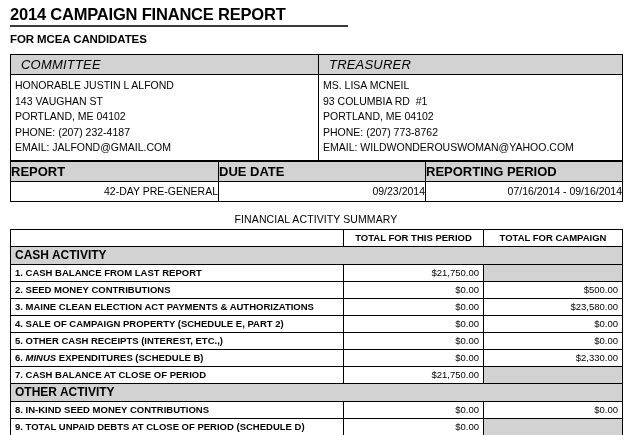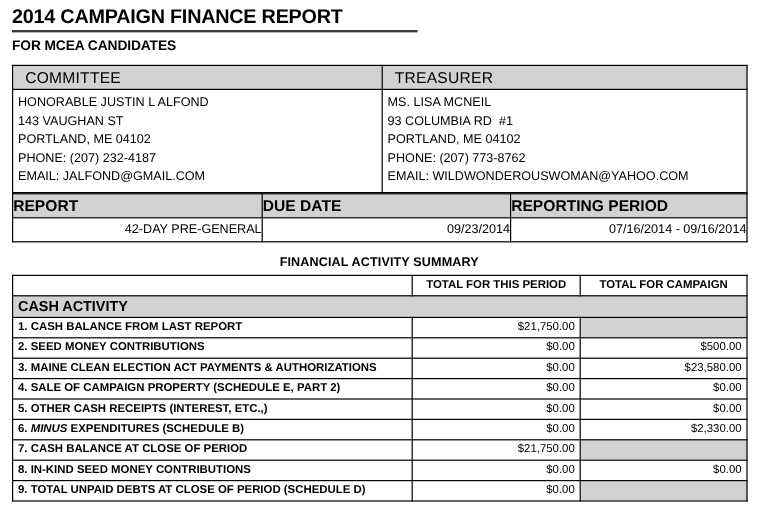--- a/index.html
+++ b/index.html
@@ -61,20 +61,21 @@
   .shaded {
     background: #d2d2d2;
   }
   .hdr-cell {
     font-size: 13px;
     font-weight: bold;
     height: 19px;
     line-height: 19px;
     padding-left: 10px !important;
     letter-spacing: 0.2px;
+    font-style: italic;
   }
 
   
   .info-table {
     margin-top: 8px;
   }
   .info-body {
     padding: 3px 0 4px 4px !important;
     font-size: 10.5px;
     line-height: 15.6px;
@@ -95,21 +96,21 @@
     font-size: 10.5px;
     height: 19px;
     line-height: 19px;
     text-align: right;
   }
 
   
   .fin-caption {
     text-align: center;
     font-size: 10.5px;
-    font-weight: bold;
+    font-weight: normal;
     margin: 11px 0 4px 0;
     letter-spacing: 0.1px;
   }
   .fin-table .sec-hdr {
     font-size: 12px;
     font-weight: bold;
     height: 17px;
     line-height: 17px;
     padding-left: 4px !important;
   }
@@ -247,20 +248,23 @@
         <tr>
           <td class="lbl">6. <span class="ital">MINUS</span> EXPENDITURES (SCHEDULE B)</td>
           <td class="amt">$0.00</td>
           <td class="amt">$2,330.00</td>
         </tr>
         <tr>
           <td class="lbl">7. CASH BALANCE AT CLOSE OF PERIOD</td>
           <td class="amt">$21,750.00</td>
           <td class="amt shaded"></td>
         </tr>
+        <tr>
+        <td class="sec-hdr shaded" colspan="3">OTHER ACTIVITY</td>
+      </tr>
 
     <tr>
           <td class="lbl">8. IN-KIND SEED MONEY CONTRIBUTIONS</td>
           <td class="amt">$0.00</td>
           <td class="amt">$0.00</td>
         </tr>
         <tr>
           <td class="lbl">9. TOTAL UNPAID DEBTS AT CLOSE OF PERIOD (SCHEDULE D)</td>
           <td class="amt">$0.00</td>
           <td class="amt shaded"></td>

